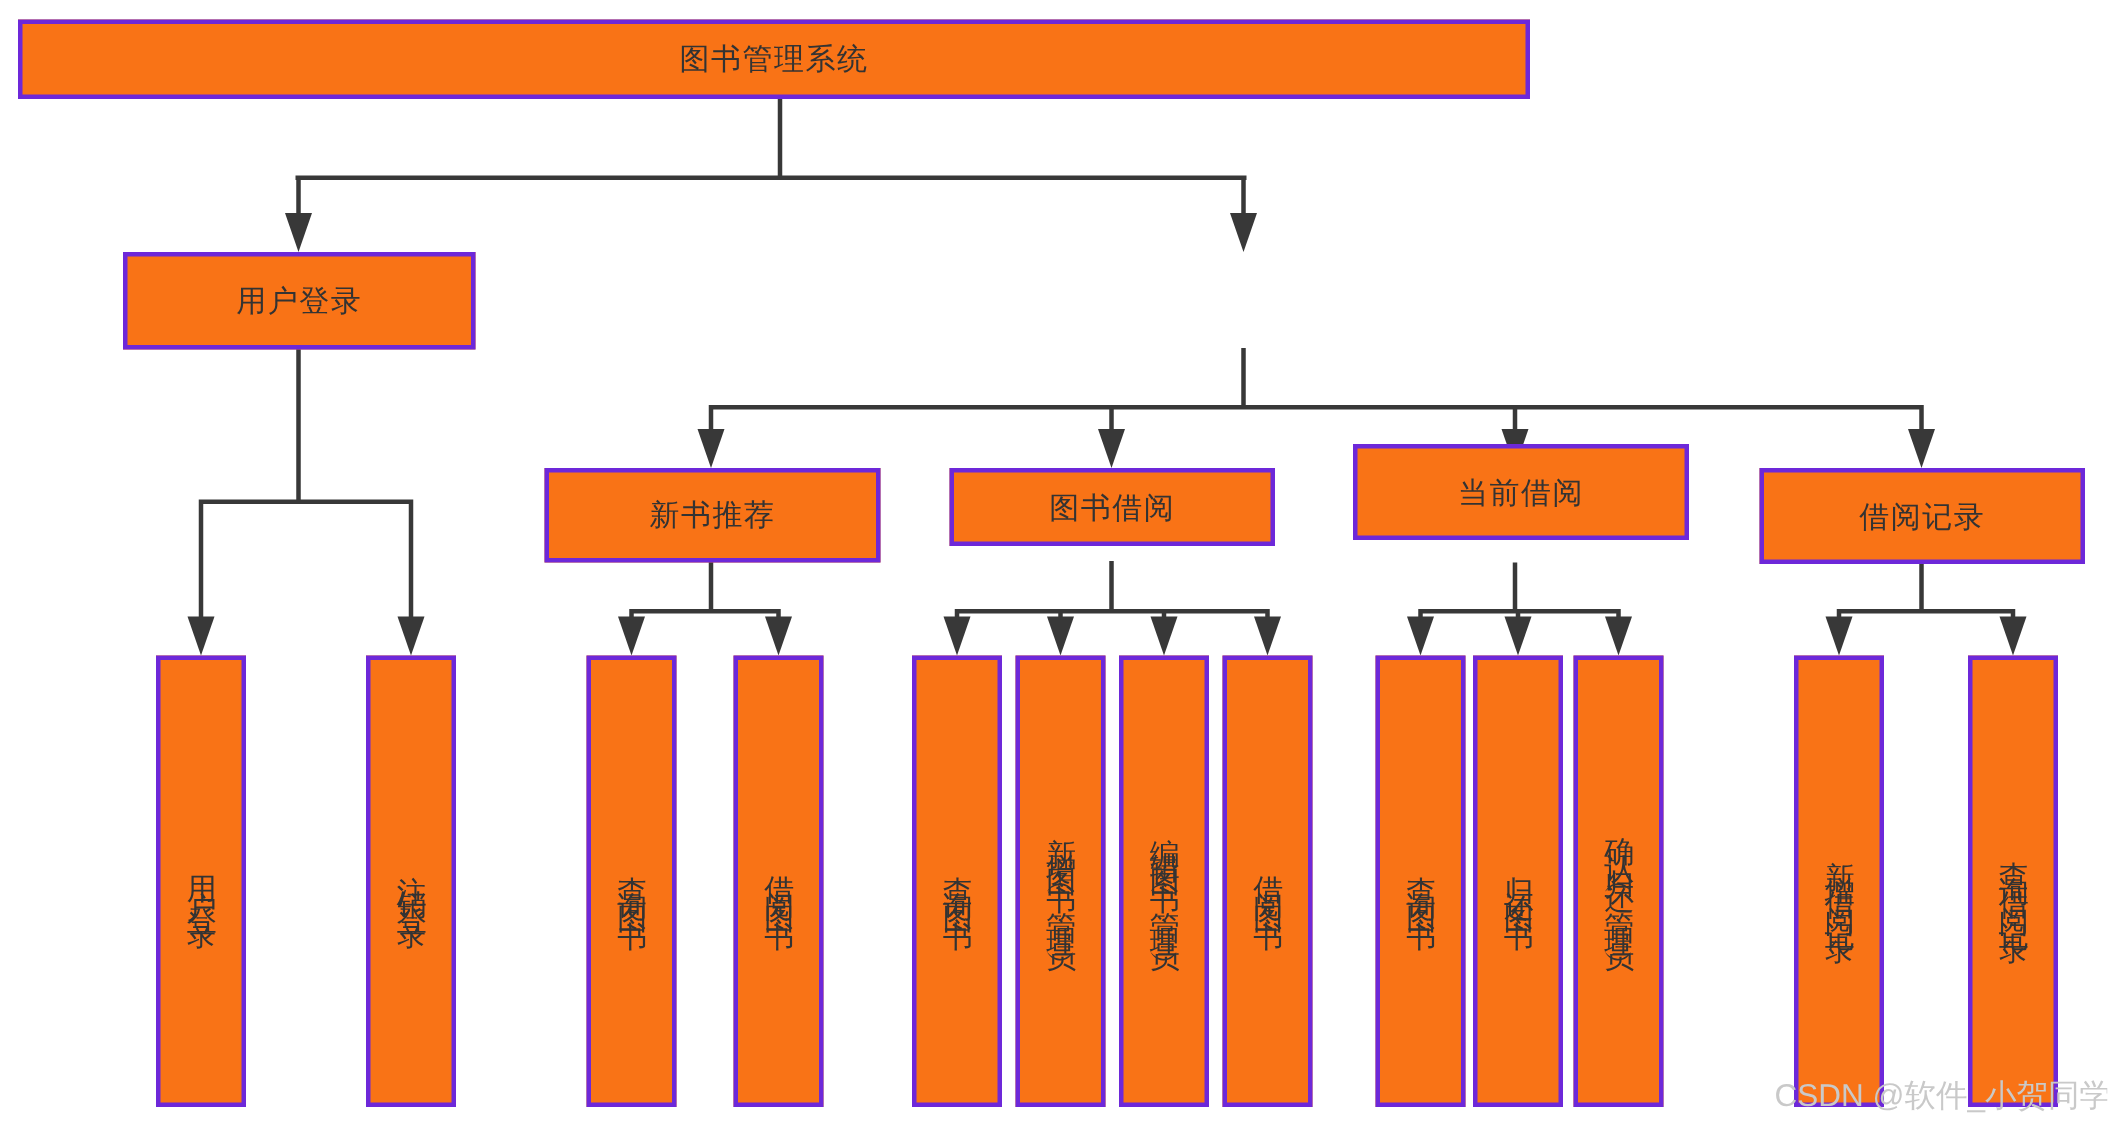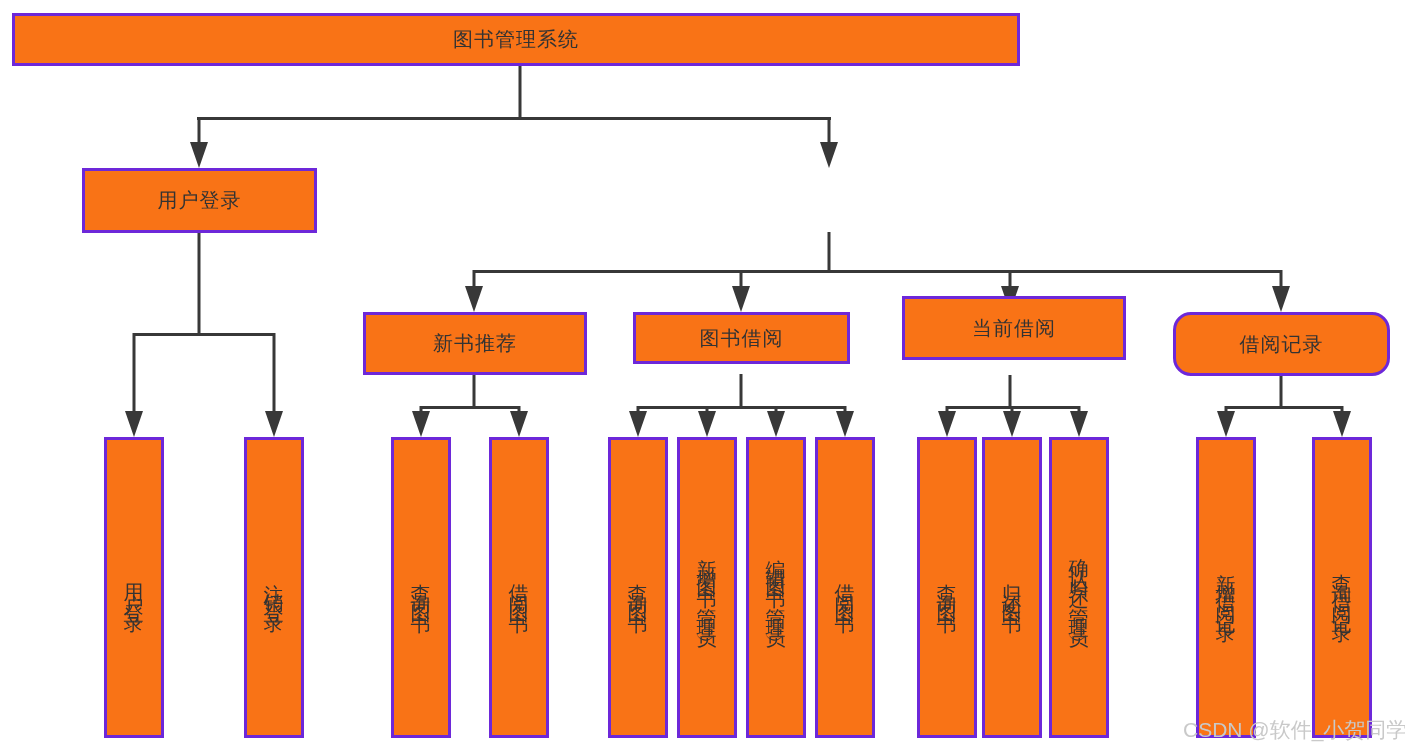--- a/index.html
+++ b/index.html
@@ -108,21 +108,21 @@
 
   <div class="box h" style="left:363px; top:312px; width:224px; height:63px;">
     <span>新书推荐</span>
   </div>
   <div class="box h" style="left:633px; top:312px; width:217px; height:52px;">
     <span>图书借阅</span>
   </div>
   <div class="box h" style="left:902px; top:296px; width:224px; height:64px;">
     <span>当前借阅</span>
   </div>
-  <div class="box h" style="left:1173px; top:312px; width:217px; height:64px;border-radius:18px;">
+  <div class="box h" style="left:1173px; top:312px; width:217px; height:64px;">
     <span>借阅记录</span>
   </div>
 
   <div class="box v" style="left:104px; top:437px; width:60px; height:301px;">
     <span>用户登录</span>
   </div>
   <div class="box v" style="left:244px; top:437px; width:60px; height:301px;">
     <span>注销登录</span>
   </div>
 

